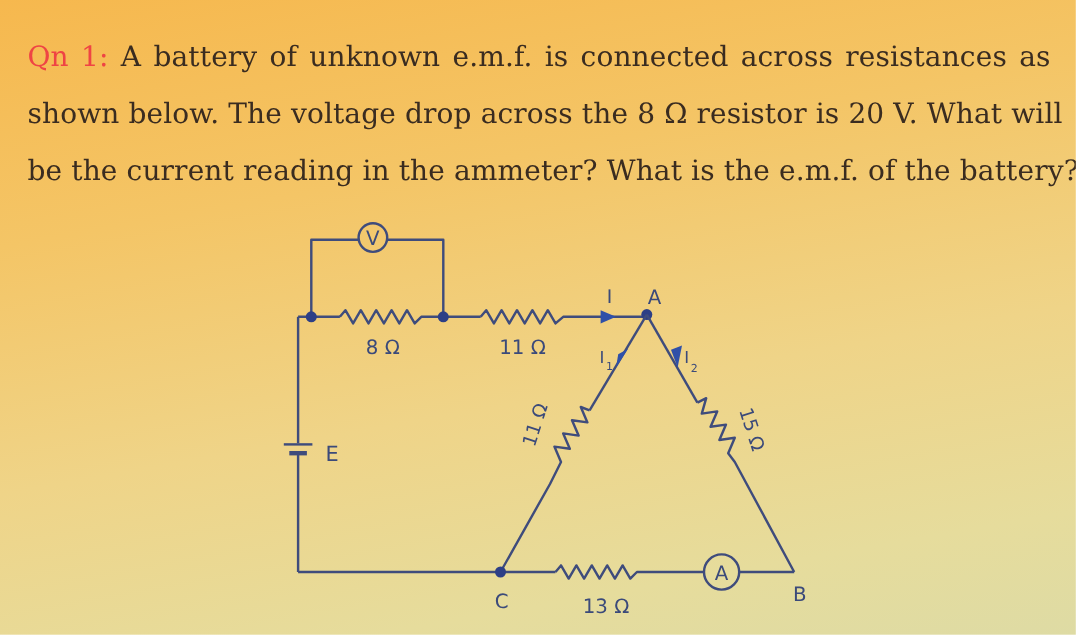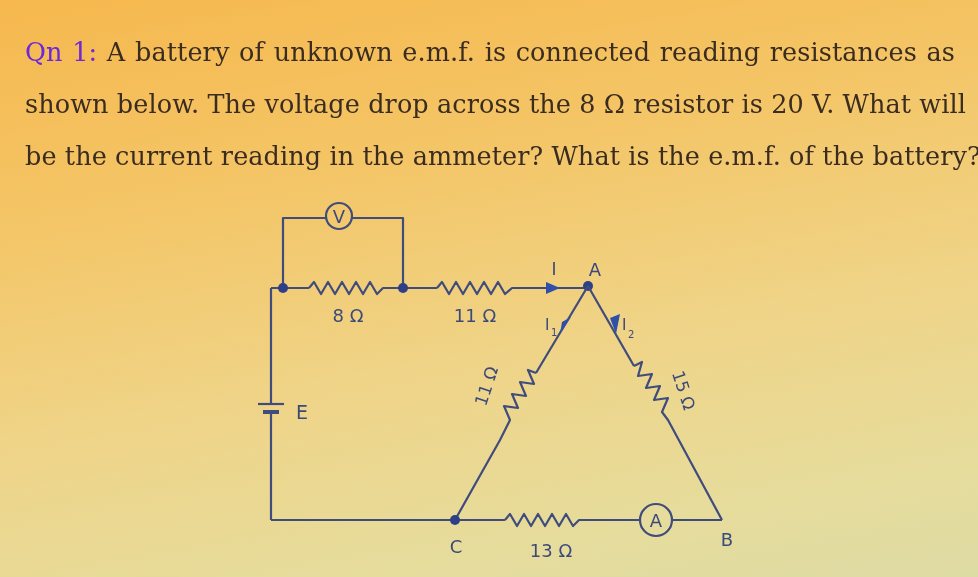--- a/index.html
+++ b/index.html
@@ -6,34 +6,34 @@
     body {
       width: 978px; height: 577px; overflow: hidden; position: relative;
       background: linear-gradient(170deg, #f6b84e 0%, #f4c566 30%, #efd488 60%, #e6dc9c 85%, #dedba4 100%);
     }
     .question {
       position: absolute; left: 25px; top: 26px; width: 930px;
       font-family: "DejaVu Serif", "Liberation Serif", serif;
       font-size: 25.5px; line-height: 52px; color: #3a2c20;
       text-align: justify; letter-spacing: 0.1px;
     }
-    .question .qn { color: #6d28d9; }
+    .question .qn { color: #ef4444; }
     .line { display: block; white-space: nowrap; }
     .line.justify { text-align-last: justify; }
     svg.circuit { position: absolute; left: 0; top: 0; }
     .lbl { font-family: "DejaVu Sans", "Liberation Sans", sans-serif; fill: #3b4a7a; }
     .wire { stroke: #3f4c7c; stroke-width: 2.2; fill: none; stroke-linejoin: round; }
     .node { fill: #2d3f86; }
     .arrow { fill: #2f50a8; }
   </style>
 </head>
 <body>
 
 <div class="question">
-  <span class="line justify"><span class="qn">Qn 1:</span> <span>A battery of unknown e.m.f. is connected reading resistances as</span></span>
+  <span class="line justify"><span class="qn">Qn 1:</span> <span>A battery of unknown e.m.f. is connected across resistances as</span></span>
   <span class="line justify">shown below. The voltage drop across the 8 Ω resistor is 20 V. What will</span>
   <span class="line">be the current reading in the ammeter? What is the e.m.f. of the battery?</span>
 </div>
 
 <svg class="circuit" width="978" height="577" viewBox="0 0 978 577" xmlns="http://www.w3.org/2000/svg">
 
   <g>
     <polyline class="wire" points="283,288 283,218 326,218"></polyline>
     <polyline class="wire" points="352,218 403,218 403,288"></polyline>
     <circle cx="339" cy="216" r="13" fill="none" stroke="#3f4c7c" stroke-width="2.2"></circle>

